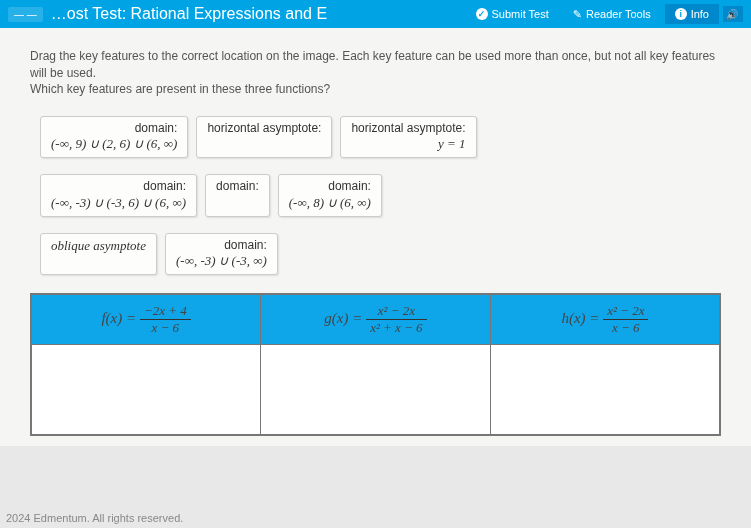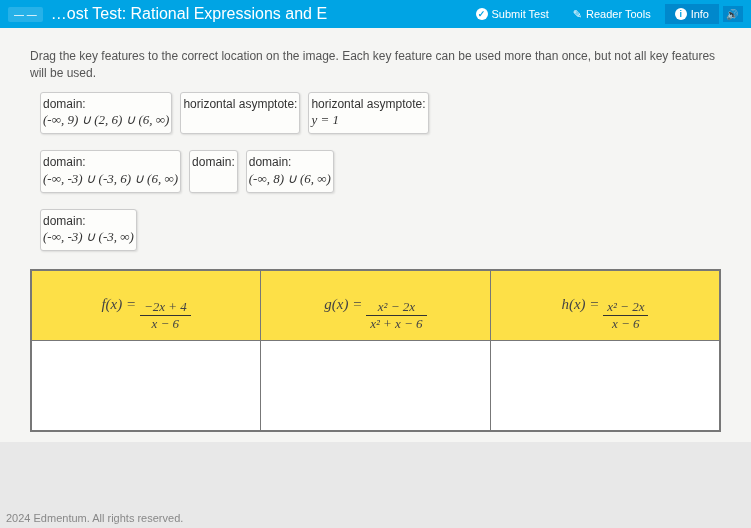--- a/index.html
+++ b/index.html
@@ -48,76 +48,74 @@
 }
 .top-btn.info { background: #0088cc; }
 .content {
   padding: 20px 30px 10px 30px;
   background: #f5f5f3;
   color: #444;
 }
 .instructions {
   font-size: 12px;
   color: #555;
-  margin-bottom: 10px;
   line-height: 1.4;
 }
 .question {
   font-size: 12px;
   color: #555;
   margin-bottom: 20px;
 }
 .tiles-area {
   display: flex;
   flex-wrap: wrap;
   gap: 8px;
   margin-bottom: 18px;
   padding: 0 10px;
 }
 .tile {
   background: #fdfdfb;
   border: 1px solid #ccc;
   border-radius: 3px;
   box-shadow: 1px 1px 2px rgba(0,0,0,0.1);
-  padding: 4px 2px;
-  text-align: left;
+  padding: 4px 10px;
+  text-align: right;
   font-size: 13px;
   color: #333;
   cursor: move;
   line-height: 1.3;
 }
 .tile .label { font-size: 12px; }
 .tile .math { font-family: 'Times New Roman', serif; font-style: italic; }
 .answer-table {
   border-collapse: collapse;
   width: 100%;
   background: white;
   border: 2px solid #777;
 }
 .answer-table th {
-  background: #fde047;
+  background: #0ea5e9;
   border: 1px solid #777;
   padding: 8px 4px;
   font-weight: normal;
   font-family: 'Times New Roman', serif;
   font-size: 15px;
   font-style: italic;
   width: 33.33%;
 }
 .answer-table td {
   border: 1px solid #777;
   height: 90px;
   vertical-align: top;
 }
 .frac {
   display: inline-block;
   vertical-align: middle;
   text-align: center;
   font-style: italic;
-  margin-top: 20px;
 }
 .frac .num { display: block; border-bottom: 1px solid #333; padding: 0 4px; font-size: 13px;}
 .frac .den { display: block; padding: 0 4px; font-size: 13px;}
 .fn-name { font-style: italic; }
 .footer {
   position: absolute;
   bottom: 4px;
   left: 6px;
   font-size: 11px;
   color: #888;
@@ -160,20 +158,21 @@
   </div>
   <div class="top-btn info">
     <span class="icon-circle">i</span>
     <span>Info</span>
   </div>
   <div class="sound-icon">🔊</div>
 </div>
 
 <div class="content">
   <p class="instructions">Drag the key features to the correct location on the image. Each key feature can be used more than once, but not all key features will be used.</p>
+  <p class="question">Which key features are present in these three functions?</p>
 
   <div class="tiles-area">
     <div class="tile">
       <div class="label">domain:</div>
       <div class="math">(-∞, 9) ∪ (2, 6) ∪ (6, ∞)</div>
     </div>
     <div class="tile">
       <div class="label">horizontal asymptote:</div>
     </div>
     <div class="tile">
@@ -186,20 +185,23 @@
       <div class="math">(-∞, -3) ∪ (-3, 6) ∪ (6, ∞)</div>
     </div>
     <div class="tile">
       <div class="label">domain:</div>
     </div>
     <div class="tile">
       <div class="label">domain:</div>
       <div class="math">(-∞, 8) ∪ (6, ∞)</div>
     </div>
     <div style="flex-basis:100%;height:0"></div>
+    <div class="tile">
+      <div class="math">oblique asymptote</div>
+    </div>
     <div class="tile">
       <div class="label">domain:</div>
       <div class="math">(-∞, -3) ∪ (-3, ∞)</div>
     </div>
   </div>
 
   <table class="answer-table">
     <thead>
       <tr>
         <th>

